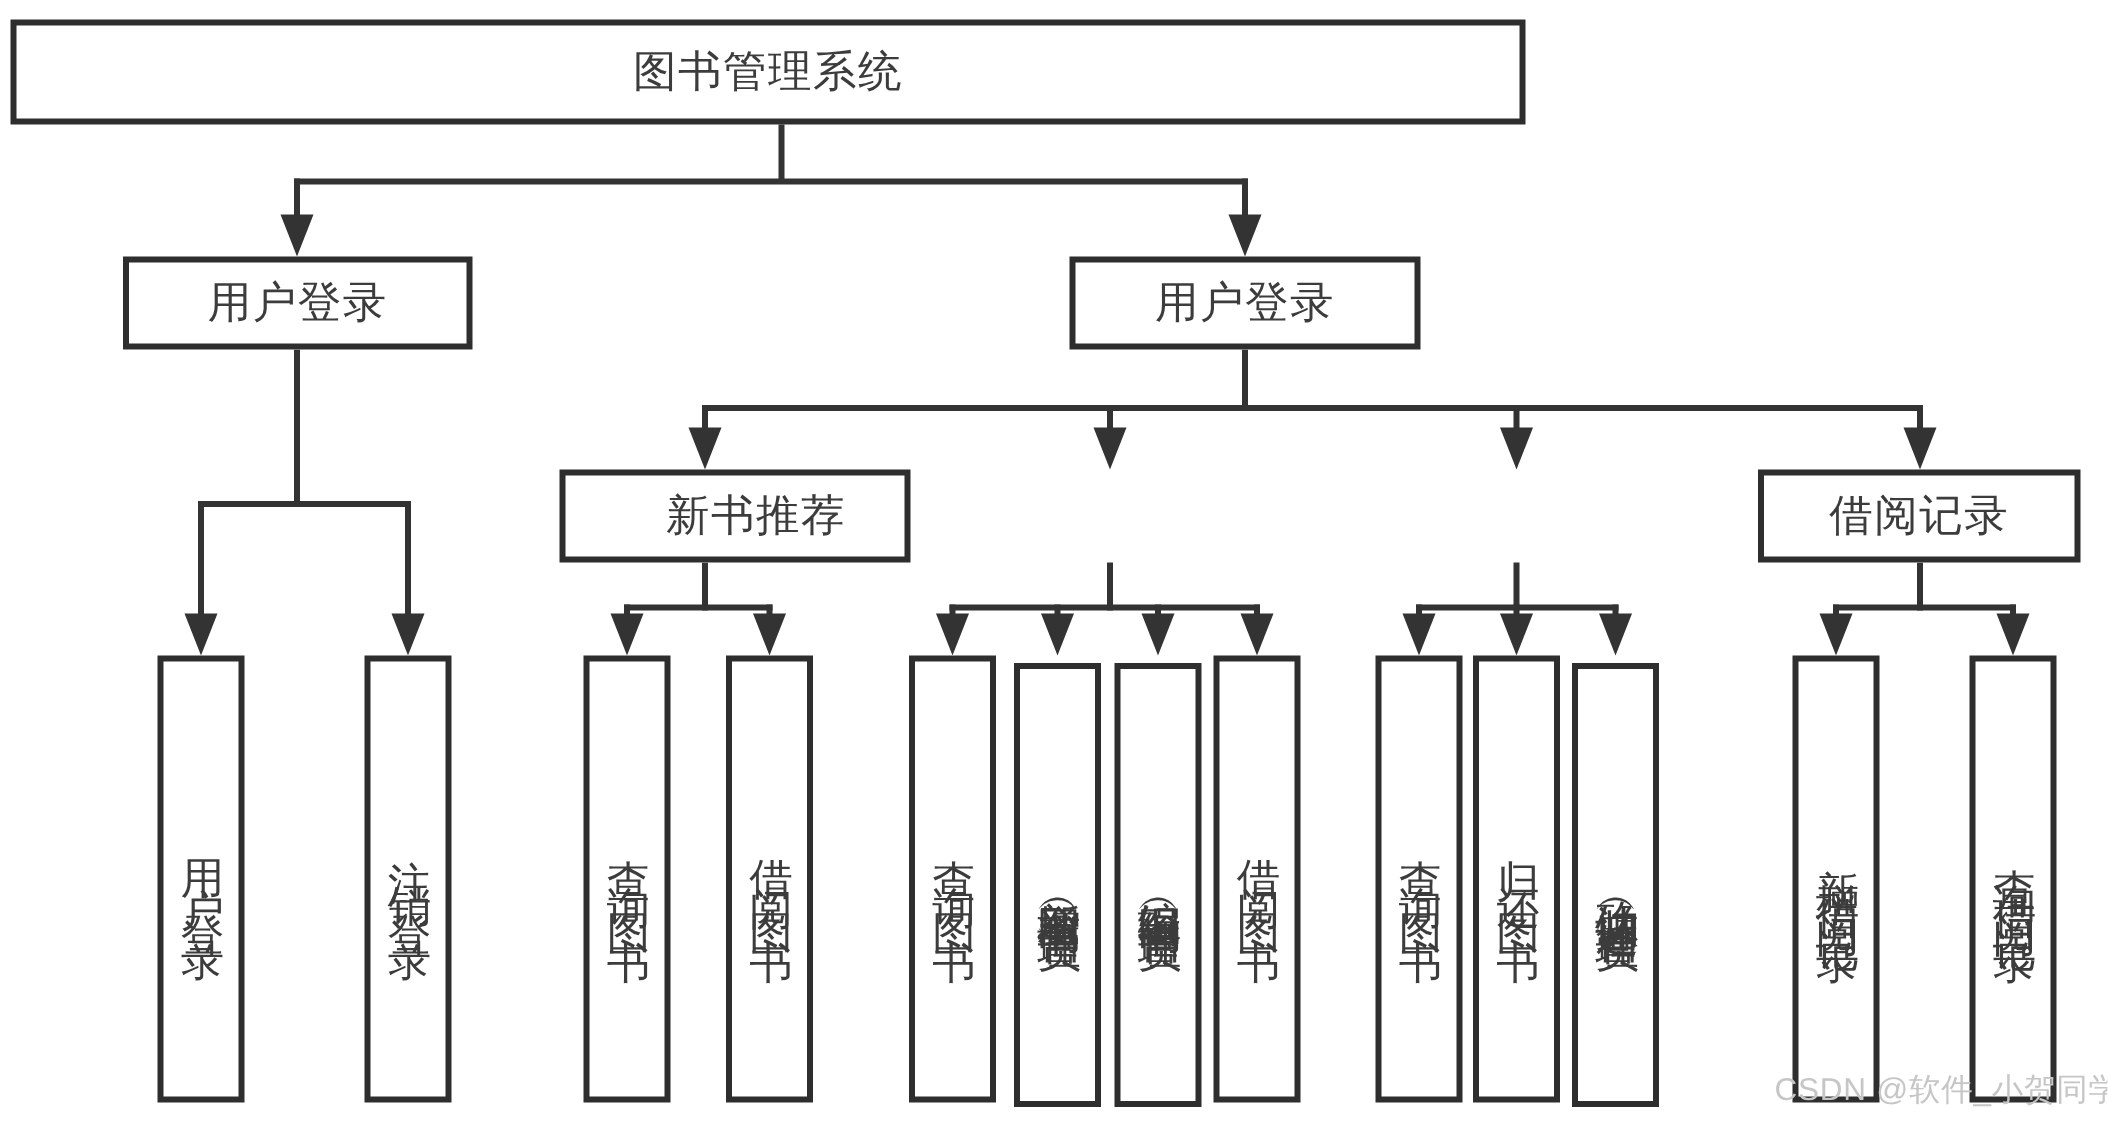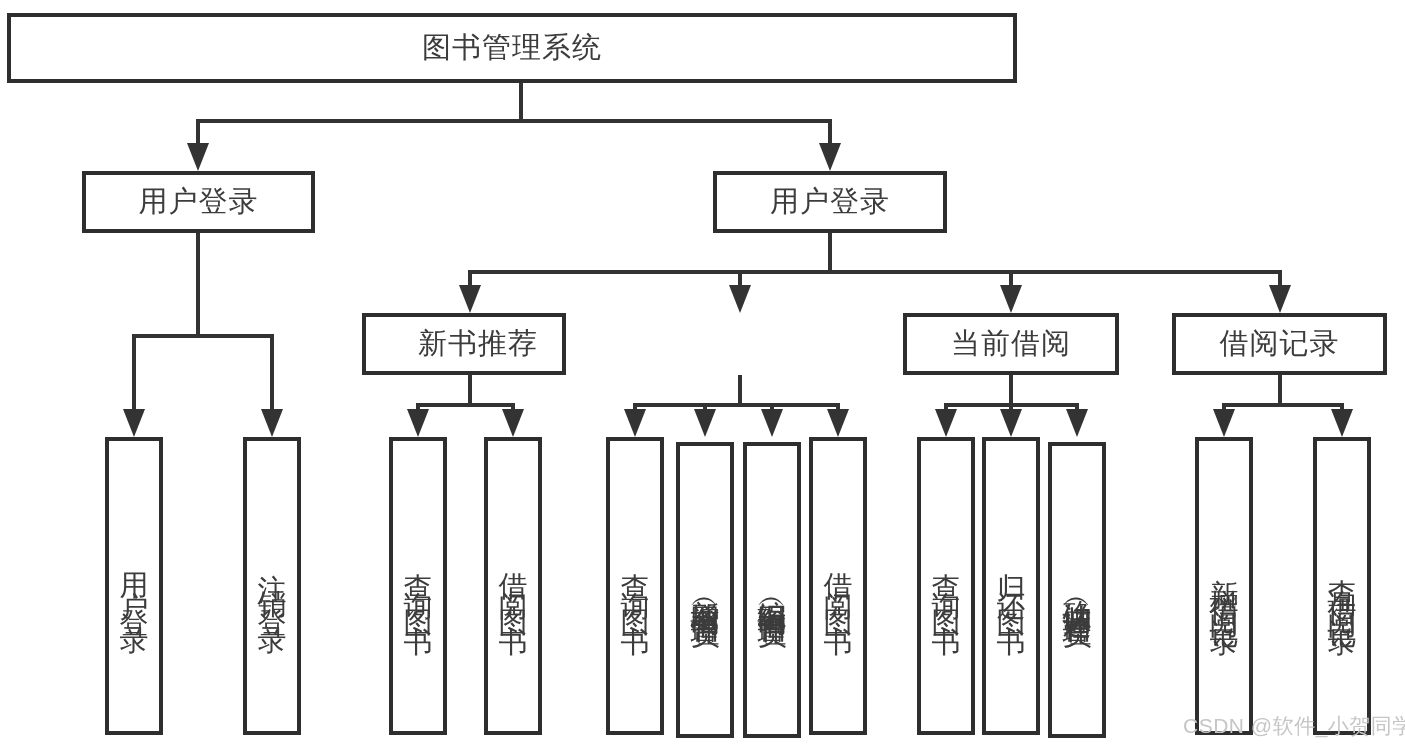--- a/index.html
+++ b/index.html
@@ -57,22 +57,21 @@
 </head>
 <body>
 
 <div class="stage">
 
   <div class="box h-box" style="left:7px;top:13px;width:1010px;height:70px;">图书管理系统</div>
 
   <div class="box h-box" style="left:82px;top:171px;width:233px;height:62px;">用户登录</div>
   <div class="box h-box" style="left:713px;top:171px;width:234px;height:62px;">用户登录</div>
 
-  <div class="box h-box" style="left:362px;top:313px;width:204px;height:62px;padding-left:28px;">新书推荐</div>
-  <div class="box h-box" style="left:903px;top:313px;width:216px;height:62px;">当前借阅</div>
+  <div class="box h-box" style="left:373px;top:313px;width:234px;height:62px;padding-left:28px;">新书推荐</div>
   <div class="box h-box" style="left:1172px;top:313px;width:215px;height:62px;">借阅记录</div>
 
   <div class="box v-box ls4" style="left:105px;top:437px;width:58px;height:298px;">用户登录</div>
   <div class="box v-box ls4" style="left:243px;top:437px;width:58px;height:298px;">注销登录</div>
 
   <div class="box v-box ls4" style="left:389px;top:437px;width:58px;height:298px;">查询图书</div>
   <div class="box v-box ls4" style="left:484px;top:437px;width:58px;height:298px;">借阅图书</div>
 
   <div class="box v-box ls4" style="left:606px;top:437px;width:58px;height:298px;">查询图书</div>
   <div class="box v-box ls8" style="left:676px;top:442px;width:58px;height:296px;">新增图书（管理员）</div>

